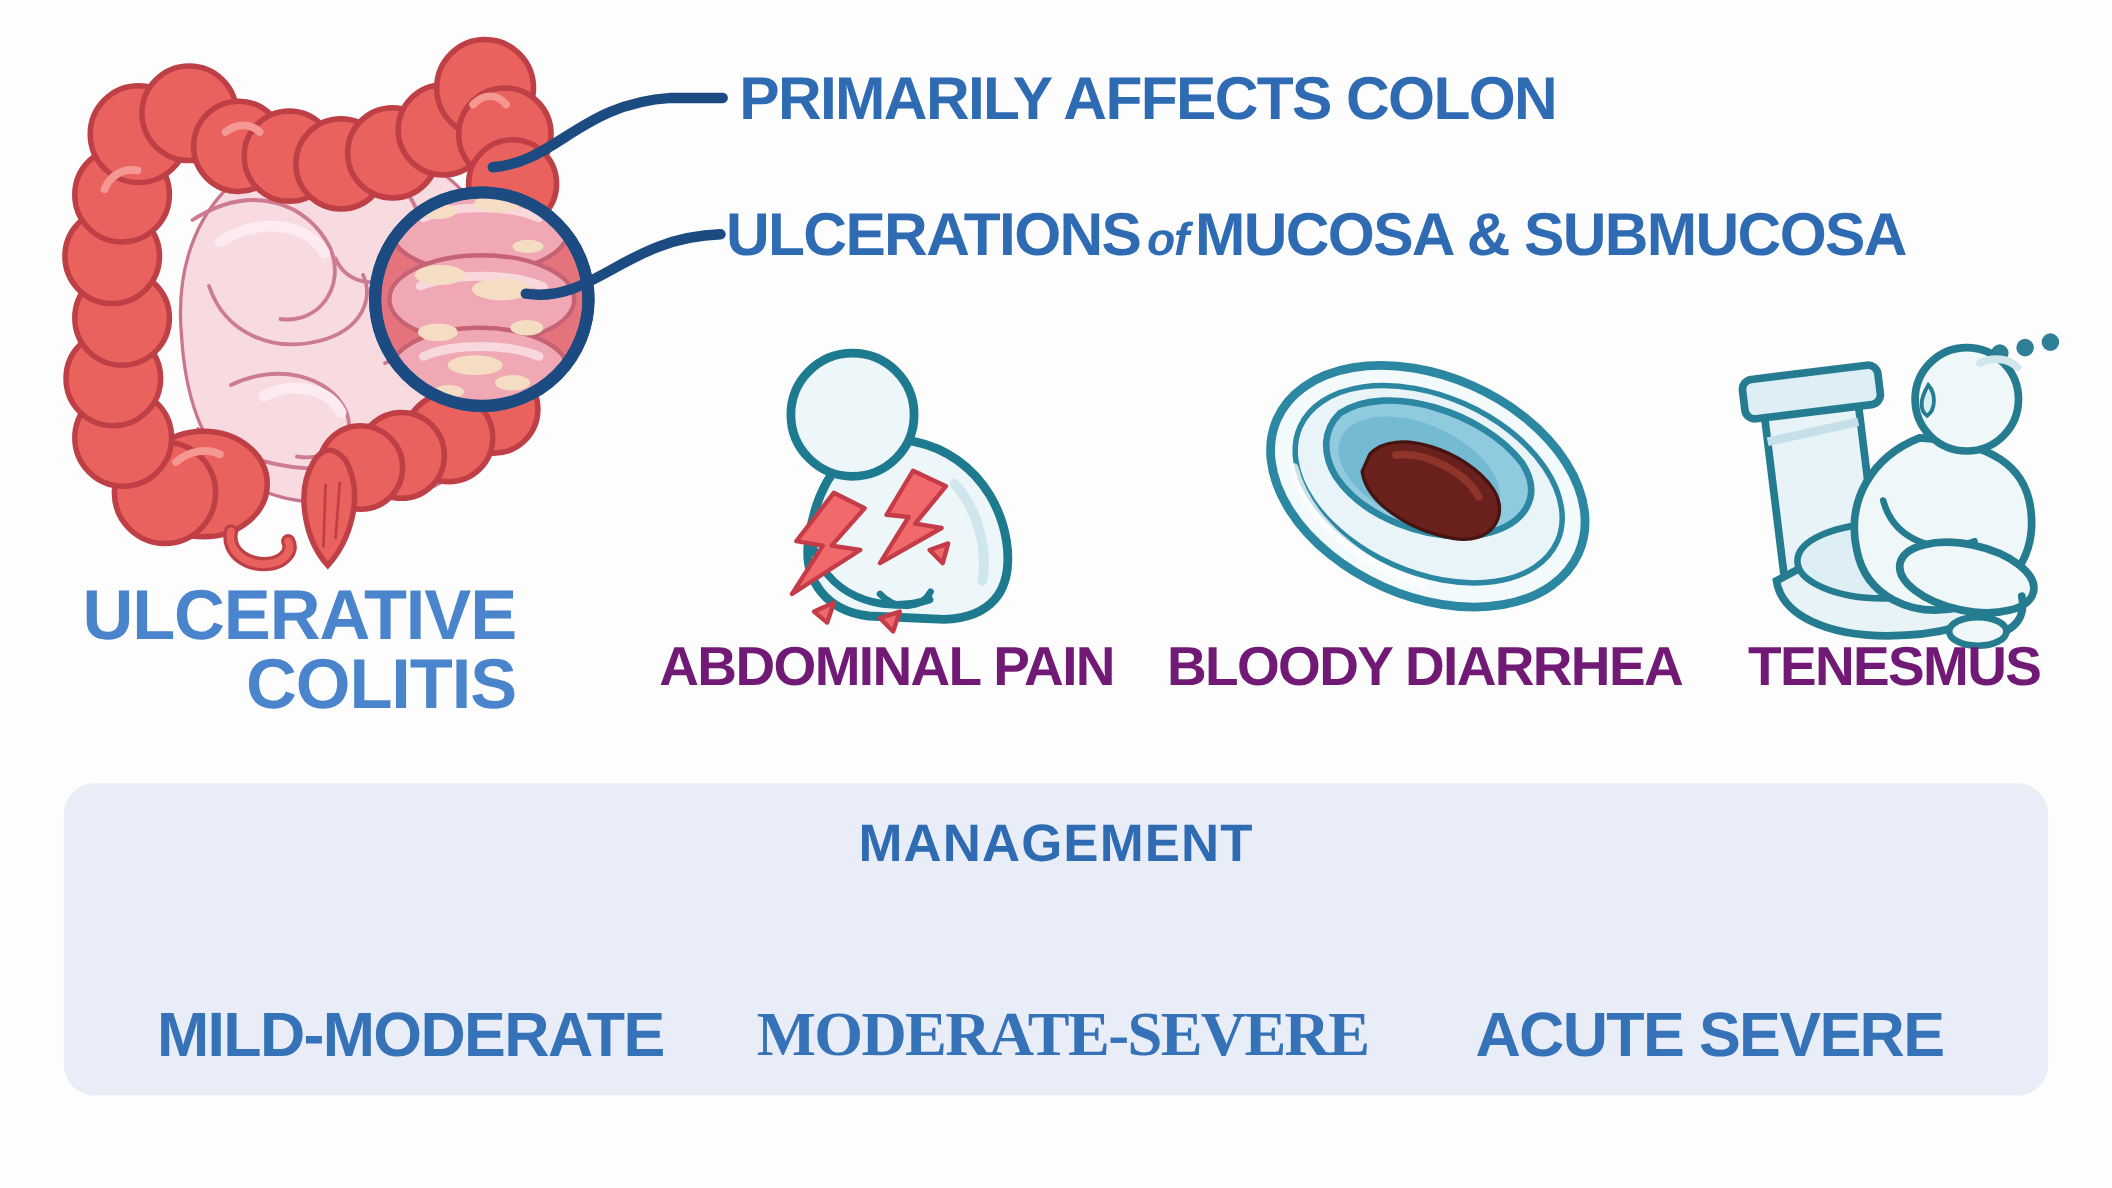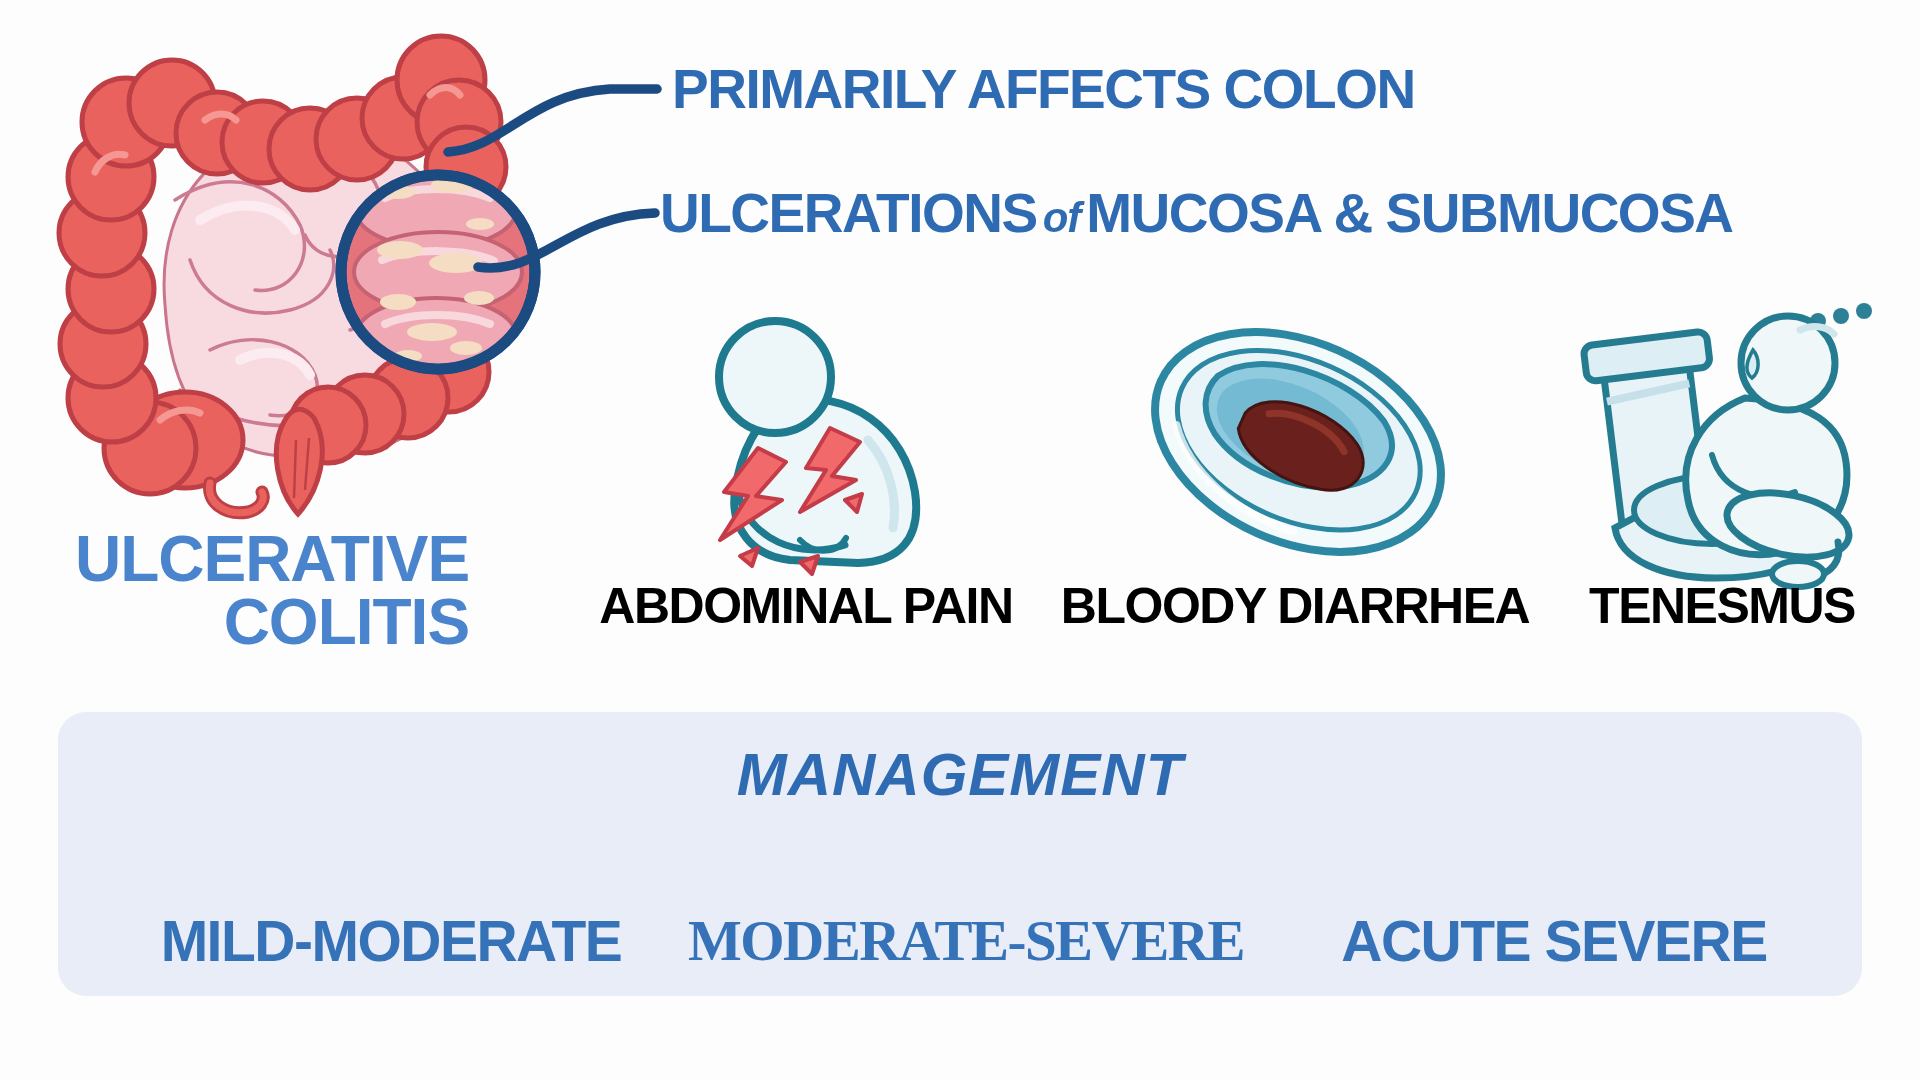--- a/index.html
+++ b/index.html
@@ -5,27 +5,27 @@
   html,body{margin:0;padding:0;width:1920px;height:1080px;background:#fdfdfd;overflow:hidden;
     font-family:"Liberation Sans","DejaVu Sans",sans-serif;}
   .stage{position:absolute;left:0;top:0;width:1920px;height:989px;}
   svg.canvas{position:absolute;left:0;top:0;pointer-events:none;}
   .lbl{position:absolute;font-weight:700;color:#3572B8;letter-spacing:-1.5px;white-space:nowrap;}
   .t-primarily{left:672px;top:57px;font-size:55px;color:#2F6BB2;}
   .t-ulcer{left:660px;top:181px;font-size:55px;color:#2F6BB2;}
   .t-ulcer .small-of{font-size:42px;letter-spacing:-1px;padding:0 6px;font-style:italic;}
   .main-title{left:272px;top:528px;transform:translateX(-50%);text-align:right;
     font-size:64px;line-height:0.98;color:#4A84CC;letter-spacing:-1px;}
-  .sym-lbl{top:577px;transform:translateX(-50%);font-size:50px;color:#000000;}
+  .sym-lbl{top:577px;transform:translateX(-50%);font-size:50px;color:#701a75;}
   .sym-1{left:806px;} .sym-2{left:1295px;} .sym-3{left:1722px;}
   .mgmt-panel{position:absolute;left:58px;top:712px;width:1804px;height:284px;
     background:#E8EDF8;border-radius:28px;}
-  .t-mgmt{left:960px;top:740px;transform:translateX(-50%);font-size:60px;color:#2F6BB2;letter-spacing:1px;font-style:italic;}
+  .t-mgmt{left:960px;top:740px;transform:translateX(-50%);font-size:48px;color:#2F6BB2;letter-spacing:1px;}
   .branch-lbl{top:908px;transform:translateX(-50%);font-size:57px;color:#3572B8;}
-  .br-1{left:391px;} .br-2{left:966px;font-family:Liberation Serif, serif;} .br-3{left:1554px;}
+  .br-1{left:373px;} .br-2{left:966px;font-family:Liberation Serif, serif;} .br-3{left:1554px;}
 </style>
 </head>
 <body>
 
 <div class="stage">
 
   <svg class="canvas" width="1920" height="1080" viewBox="0 0 1920 1080">
 
     <g>
 

